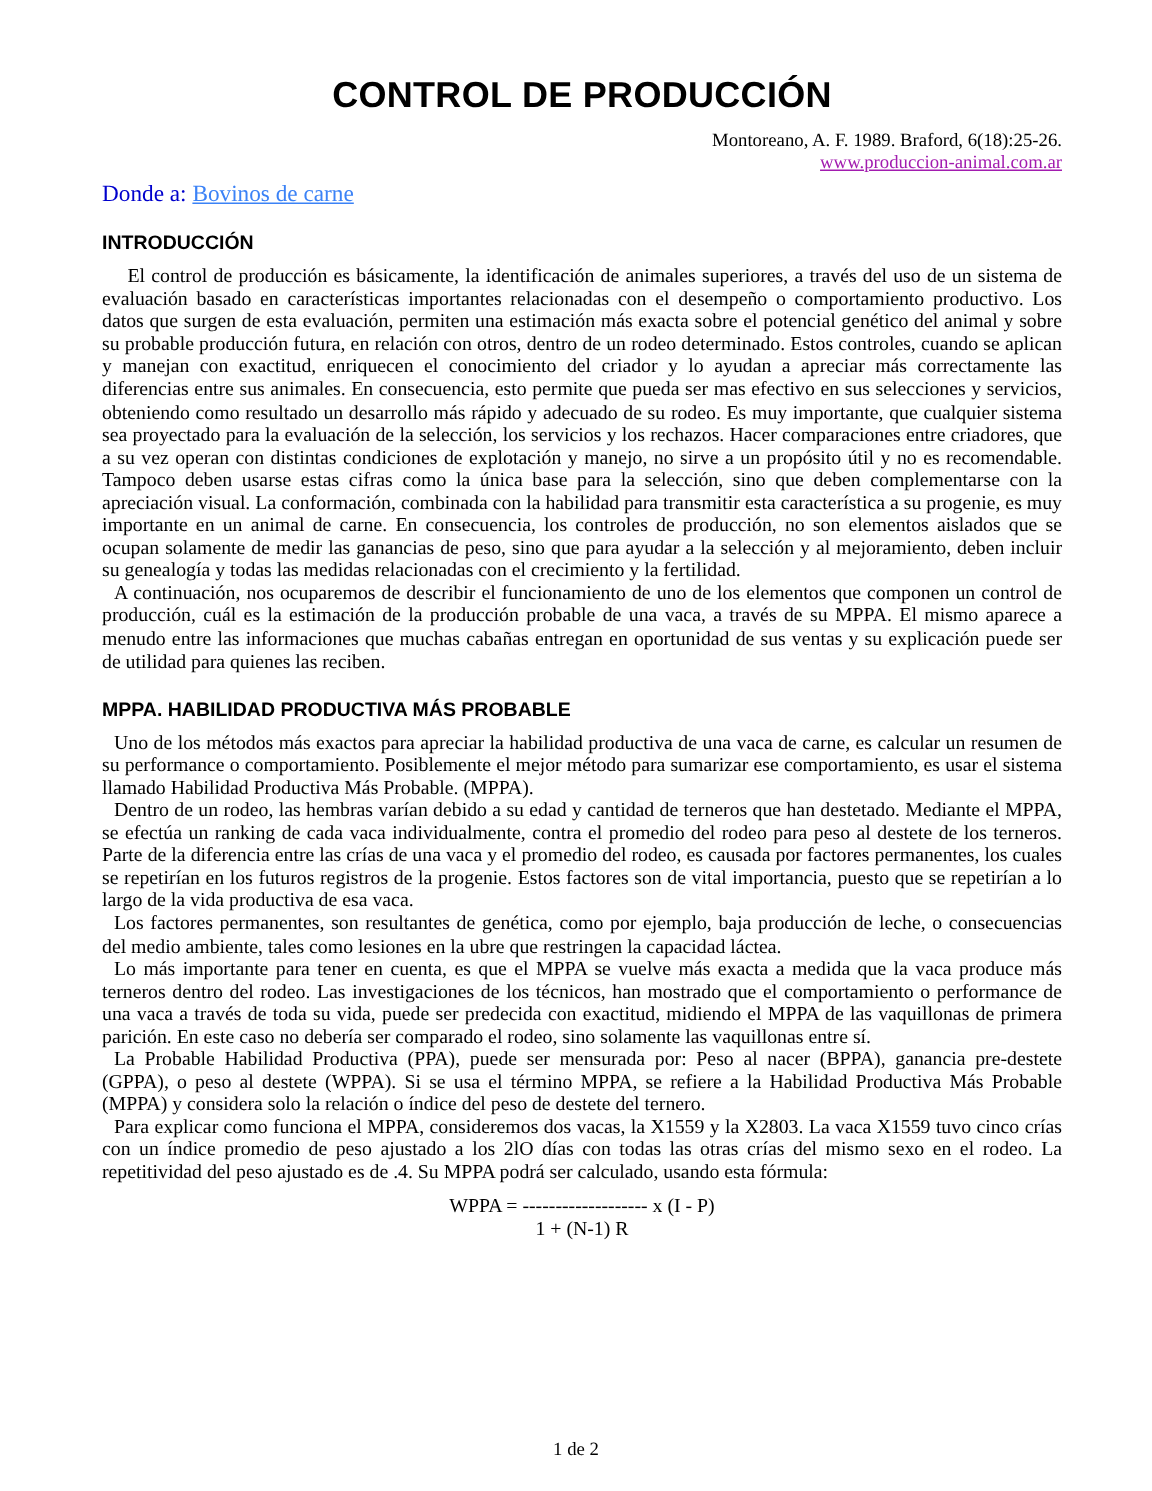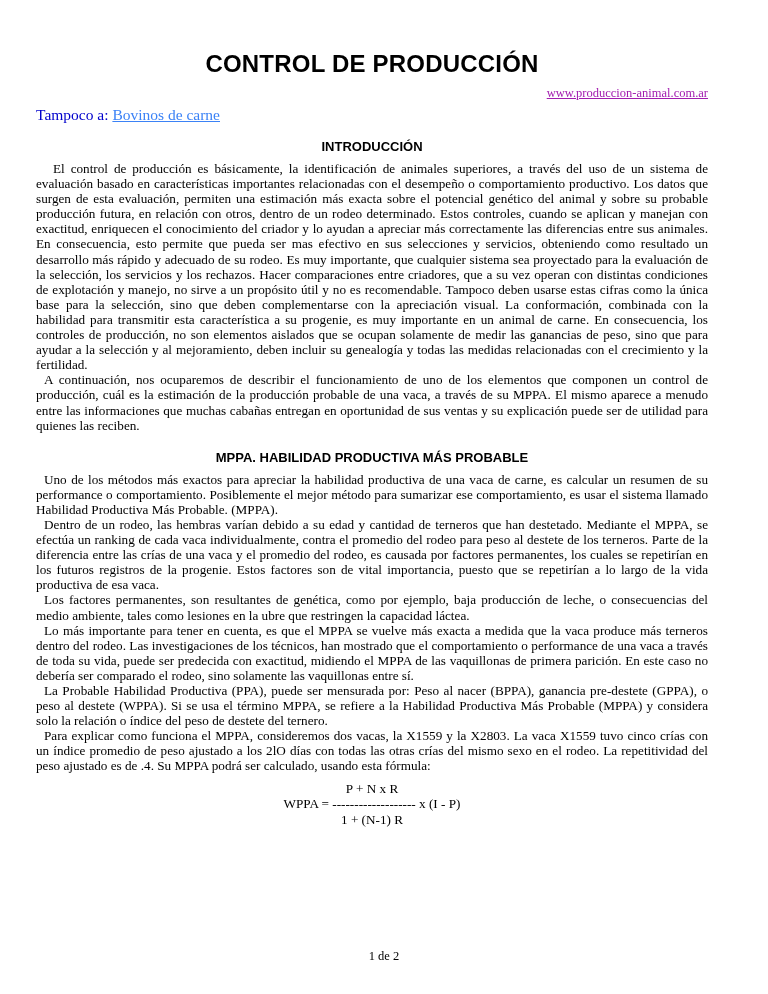--- a/index.html
+++ b/index.html
@@ -7,21 +7,21 @@
   body {
     width: 768px;
     height: 994px;
     background: #ffffff;
     color: #000000;
     font-family: "Liberation Serif", "DejaVu Serif", serif;
     position: relative;
     overflow: hidden;
   }
   .page {
-    padding: 50px 60px 0 36px;
+    padding: 50px 60px 0 68px;
   }
   .doc-title {
     text-align: center;
     font-family: "Liberation Sans", "DejaVu Sans", sans-serif;
     font-weight: bold;
     font-size: 24px;
     letter-spacing: 0.2px;
     margin: 0 0 8px 0;
   }
   .citation-block {
@@ -39,21 +39,21 @@
     font-size: 15.5px;
     color: #0000cc;
     margin-top: 5px;
   }
   a.back-link {
     color: #3b82f6;
     text-decoration: underline;
     cursor: pointer;
   }
   .section-heading {
-    text-align: center;
+    text-align: left;
     font-family: "Liberation Sans", "DejaVu Sans", sans-serif;
     font-weight: bold;
     font-size: 13px;
     margin: 15px 0 7px 0;
   }
   .section-heading.mppa { margin-top: 17px; }
   p.body {
     margin: 0;
     font-size: 13.2px;
     line-height: 15.1px;
@@ -70,58 +70,58 @@
   .defs {
     font-size: 13.2px;
     line-height: 15.6px;
   }
   .defs .def-item {
     padding-left: 40px;
     white-space: pre-wrap;
   }
   .footer {
     position: absolute;
-    bottom: 30px;
+    bottom: 20px;
     left: 0;
     width: 100%;
     text-align: center;
     font-size: 12.5px;
   }
 </style>
 </head>
 <body>
 
 <div class="page">
 
   <h1 class="doc-title">CONTROL DE PRODUCCIÓN</h1>
 
   <div class="citation-block">
+    <span class="citation-line">Montoreano, A. F. 1989. Braford, 6(18):25-26.</span>
     <a class="source-link citation-line">www.produccion-animal.com.ar</a>
   </div>
 
   <div class="back-line">
-    <span>Tampoco a: </span><a class="back-link">Bovinos de carne</a>
+    <span>Donde a: </span><a class="back-link">Bovinos de carne</a>
   </div>
 
   <h2 class="section-heading">INTRODUCCIÓN</h2>
 
   <p class="body first">El control de producción es básicamente, la identificación de animales superiores, a través del uso de un sistema de evaluación basado en características importantes relacionadas con el desempeño o comportamiento productivo.  Los datos que surgen de esta evaluación, permiten una estimación más exacta sobre el potencial genético del animal y sobre su probable producción futura, en relación con otros, dentro de un rodeo determinado.  Estos controles, cuando se aplican y manejan con exactitud, enriquecen el conocimiento del criador y lo ayudan a apreciar más correctamente las diferencias entre sus animales.  En consecuencia, esto permite que pueda ser mas efectivo en sus selecciones y servicios, obteniendo como resultado un desarrollo más rápido y adecuado de su rodeo.  Es muy importante, que cualquier sistema sea proyectado para la evaluación de la selección, los servicios y los rechazos.  Hacer comparaciones entre criadores, que a su vez operan con distintas condiciones de explotación y manejo, no sirve a un propósito útil y no es recomendable.  Tampoco deben usarse estas cifras como la única base para la selección, sino que deben complementarse con la apreciación visual.  La conformación, combinada con la habilidad para transmitir esta característica a su progenie, es muy importante en un animal de carne.  En consecuencia, los controles de producción, no son elementos aislados que se ocupan solamente de medir las ganancias de peso, sino que para ayudar a la selección y al mejoramiento, deben incluir su genealogía y todas las medidas relacionadas con el crecimiento y la fertilidad.</p>
   <p class="body ind">A continuación, nos ocuparemos de describir el funcionamiento de uno de los elementos que componen un control de producción, cuál es la estimación de la producción probable de una vaca, a través de su MPPA.  El mismo aparece a menudo entre las informaciones que muchas cabañas entregan en oportunidad de sus ventas y su explicación puede ser de utilidad para quienes las reciben.</p>
 
   <h2 class="section-heading mppa">MPPA.  HABILIDAD PRODUCTIVA MÁS PROBABLE</h2>
 
   <p class="body ind">Uno de los métodos más exactos para apreciar la habilidad productiva de una vaca de carne, es calcular un resumen de su performance o comportamiento.  Posiblemente el mejor método para sumarizar ese comportamiento, es usar el sistema llamado Habilidad Productiva Más Probable. (MPPA).</p>
   <p class="body ind">Dentro de un rodeo, las hembras varían debido a su edad y cantidad de terneros que han destetado.  Mediante el MPPA, se efectúa un ranking de cada vaca individualmente, contra el promedio del rodeo para peso al destete de los terneros.  Parte de la diferencia entre las crías de una vaca y el promedio del rodeo, es causada por factores permanentes, los cuales se repetirían en los futuros registros de la progenie.  Estos factores son de vital importancia, puesto que se repetirían a lo largo de la vida productiva de esa vaca.</p>
   <p class="body ind">Los factores permanentes, son resultantes de genética, como por ejemplo, baja producción de leche, o consecuencias del medio ambiente, tales como lesiones en la ubre que restringen la capacidad láctea.</p>
   <p class="body ind">Lo más importante para tener en cuenta, es que el MPPA se vuelve más exacta a medida que la vaca produce más terneros dentro del rodeo.  Las investigaciones de los técnicos, han mostrado que el comportamiento o performance de una vaca a través de toda su vida, puede ser predecida con exactitud, midiendo el MPPA de las vaquillonas de primera parición.  En este caso no debería ser comparado el rodeo, sino solamente las vaquillonas entre sí.</p>
   <p class="body ind">La Probable Habilidad Productiva (PPA), puede ser mensurada por: Peso al nacer (BPPA), ganancia pre-destete (GPPA), o peso al destete (WPPA).  Si se usa el término MPPA, se refiere a la Habilidad Productiva Más Probable (MPPA) y considera solo la relación o índice del peso de destete del ternero.</p>
   <p class="body ind">Para explicar como funciona el MPPA, consideremos dos vacas, la X1559 y la X2803.  La vaca X1559 tuvo cinco crías con un índice promedio de peso ajustado a los 2lO días con todas las otras crías del mismo sexo en el rodeo.  La repetitividad del peso ajustado es de .4. Su MPPA podrá ser calculado, usando esta fórmula:</p>
 
   <div class="formula">
-    <div>P + N x R</div>
     <div>WPPA = ------------------- x (I - P)</div>
     <div>1 + (N-1) R</div>
   </div>
 
 
 </div>
 
 <div class="footer">1 de 2</div>
 
 </body></html>

